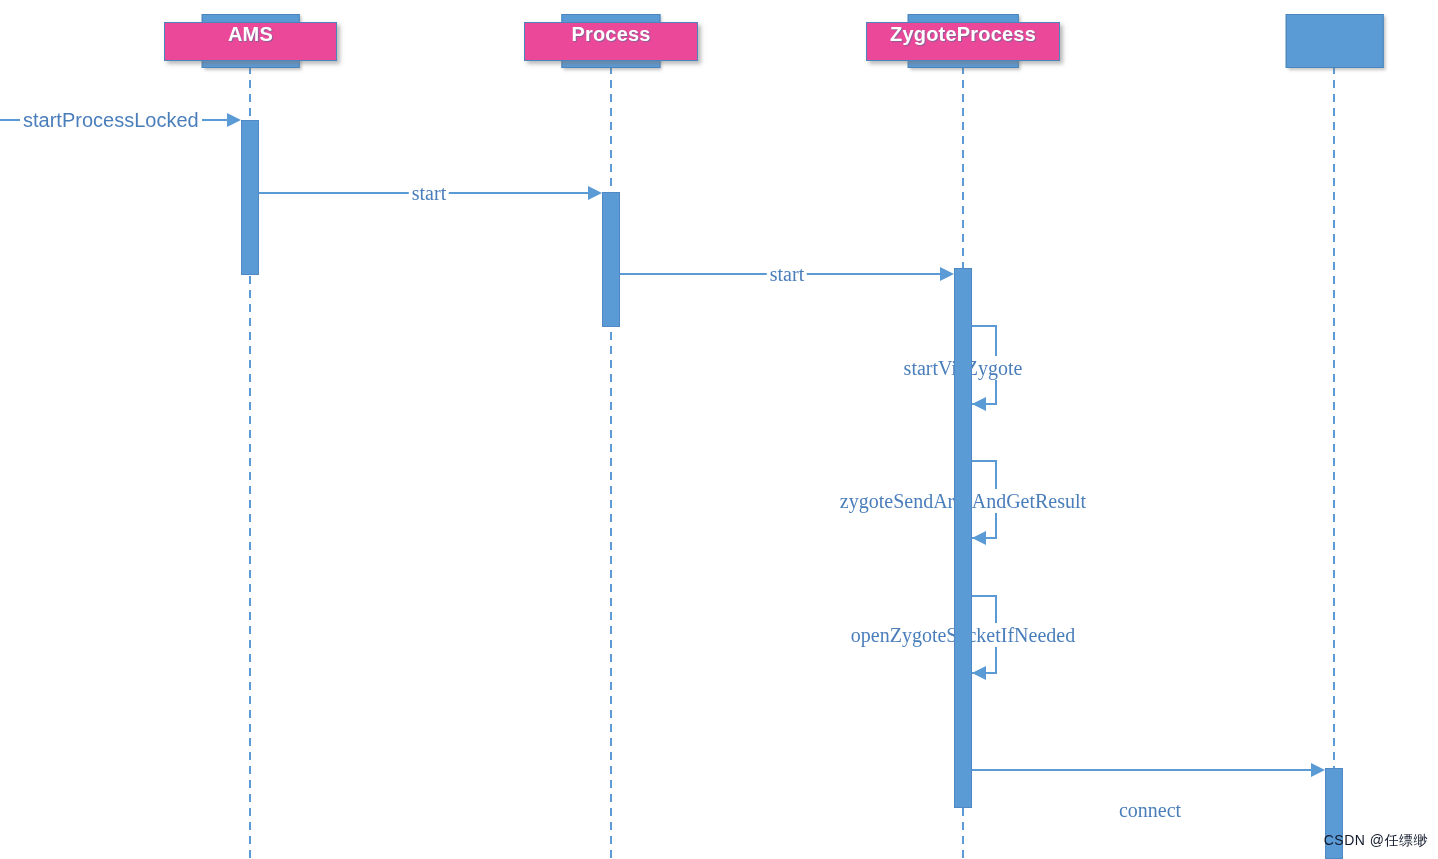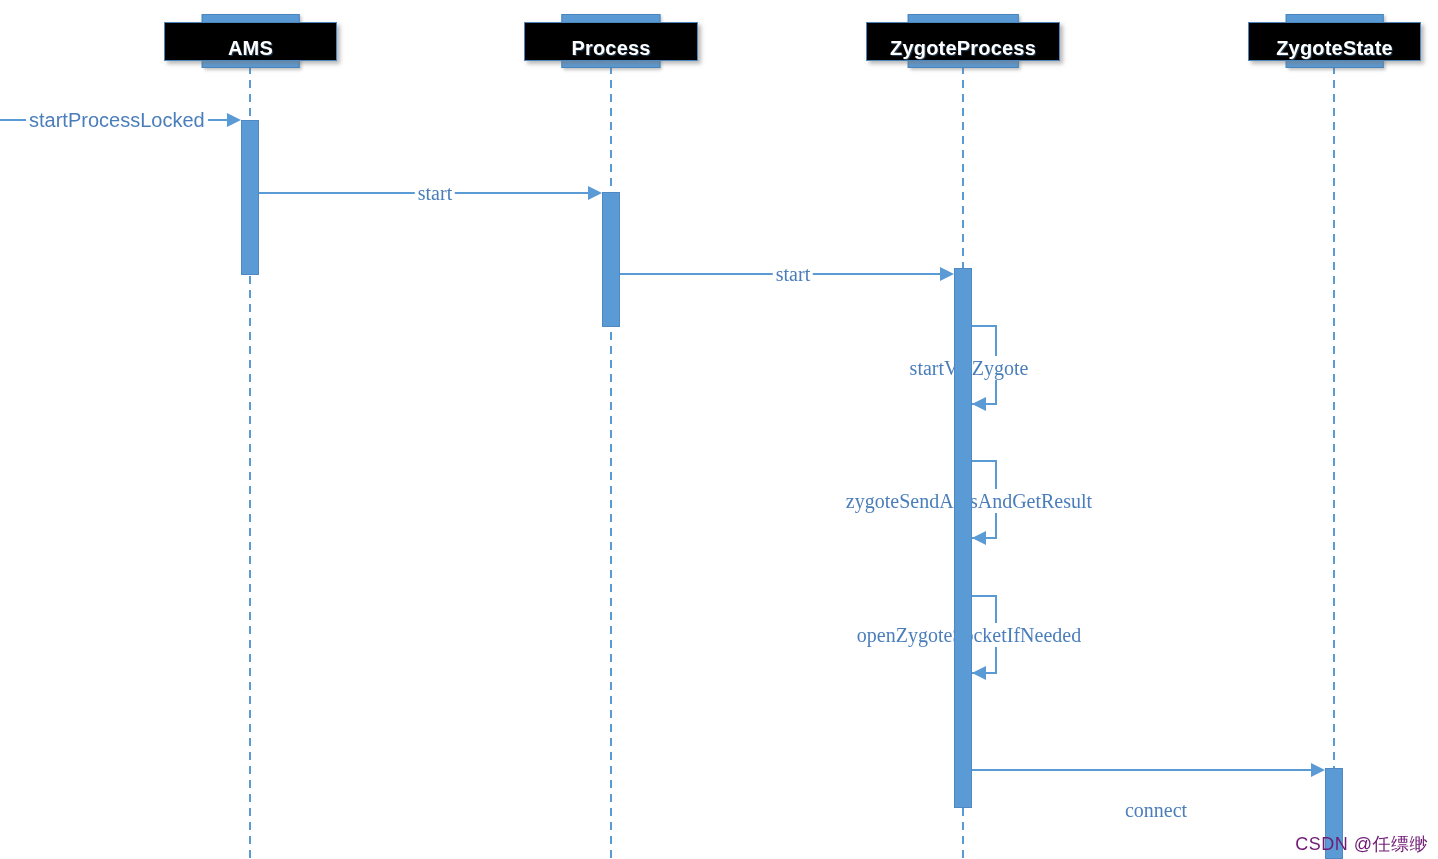--- a/index.html
+++ b/index.html
@@ -13,23 +13,23 @@
   
   .head{position:absolute;top:14px;height:54px;z-index:5;}
   .head .tab{
     position:absolute;left:50%;transform:translateX(-50%);
     top:0;height:54px;width:57%;
     background:#5b9bd5;border:1px solid #4a86bb;box-sizing:border-box;
     box-shadow:2px 2px 3px rgba(120,120,120,.45);
   }
   .head .box{
     position:absolute;left:0;top:8px;height:39px;width:100%;
-    background:#000000;border:1px solid #4a86bb;box-sizing:border-box;
+    background:#ec4899;border:1px solid #4a86bb;box-sizing:border-box;
     box-shadow:3px 3px 4px rgba(120,120,120,.5);
-    display:flex;align-items:flex-end;justify-content:center;
+    display:flex;align-items:flex-start;justify-content:center;
   }
   .head .box span{
     color:#ffffff;font-size:20px;font-weight:bold;letter-spacing:.2px;
     text-shadow:1px 1px 1px rgba(70,110,150,.6);
   }
   
   .lifeline{
     position:absolute;top:66px;bottom:0;width:2px;z-index:1;
     background:repeating-linear-gradient(180deg,#5b9bd5 0 8px,transparent 8px 14px);
   }
@@ -50,27 +50,27 @@
     border-right:14px solid #5b9bd5;
     border-top:7px solid transparent;border-bottom:7px solid transparent;
   }
   .loop{
     position:absolute;width:26px;box-sizing:border-box;z-index:2;
     border-top:2px solid #5b9bd5;border-right:2px solid #5b9bd5;border-bottom:2px solid #5b9bd5;
   }
   .mlabel{
     position:absolute;z-index:3;
     color:#4a7ebb;font-size:20px;line-height:24px;white-space:nowrap;
-    background:#ffffff;padding:0 3px;margin-left:6px;
+    background:#ffffff;padding:0 3px;
   }
   .center{transform:translateX(-50%);font-family:Liberation Serif, serif;}
   
   .watermark{
     position:absolute;right:10px;top:832px;z-index:6;
-    color:#701a75;font-size:18px;letter-spacing:.5px;
+    color:#0f172a;font-size:14px;letter-spacing:.5px;
   }
 </style>
 </head>
 <body>
 
 <div class="canvas">
 
   <div class="lifeline" style="left:249px"></div>
   <div class="lifeline" style="left:610px"></div>
   <div class="lifeline" style="left:962px"></div>
@@ -89,23 +89,20 @@
     </div>
   </div>
   <div class="head" style="left:524px;width:174px">
     <div class="tab"></div>
     <div class="box">
       <span>Process</span>
     </div>
   </div>
   <div class="head" style="left:1248px;width:173px">
     <div class="tab"></div>
-    <div class="box">
-      <span>ZygoteState</span>
-    </div>
   </div>
 
   <div class="mline" style="left:0;top:119px;width:227px"></div>
   <div class="arrow-r" style="left:227px;top:113px"></div>
   <div class="mlabel" style="left:20px;top:108px">startProcessLocked</div>
 
   <div class="mline" style="left:259px;top:192px;width:329px"></div>
   <div class="arrow-r" style="left:588px;top:186px"></div>
   <div class="mlabel center" style="left:429px;top:181px">start</div>
 

